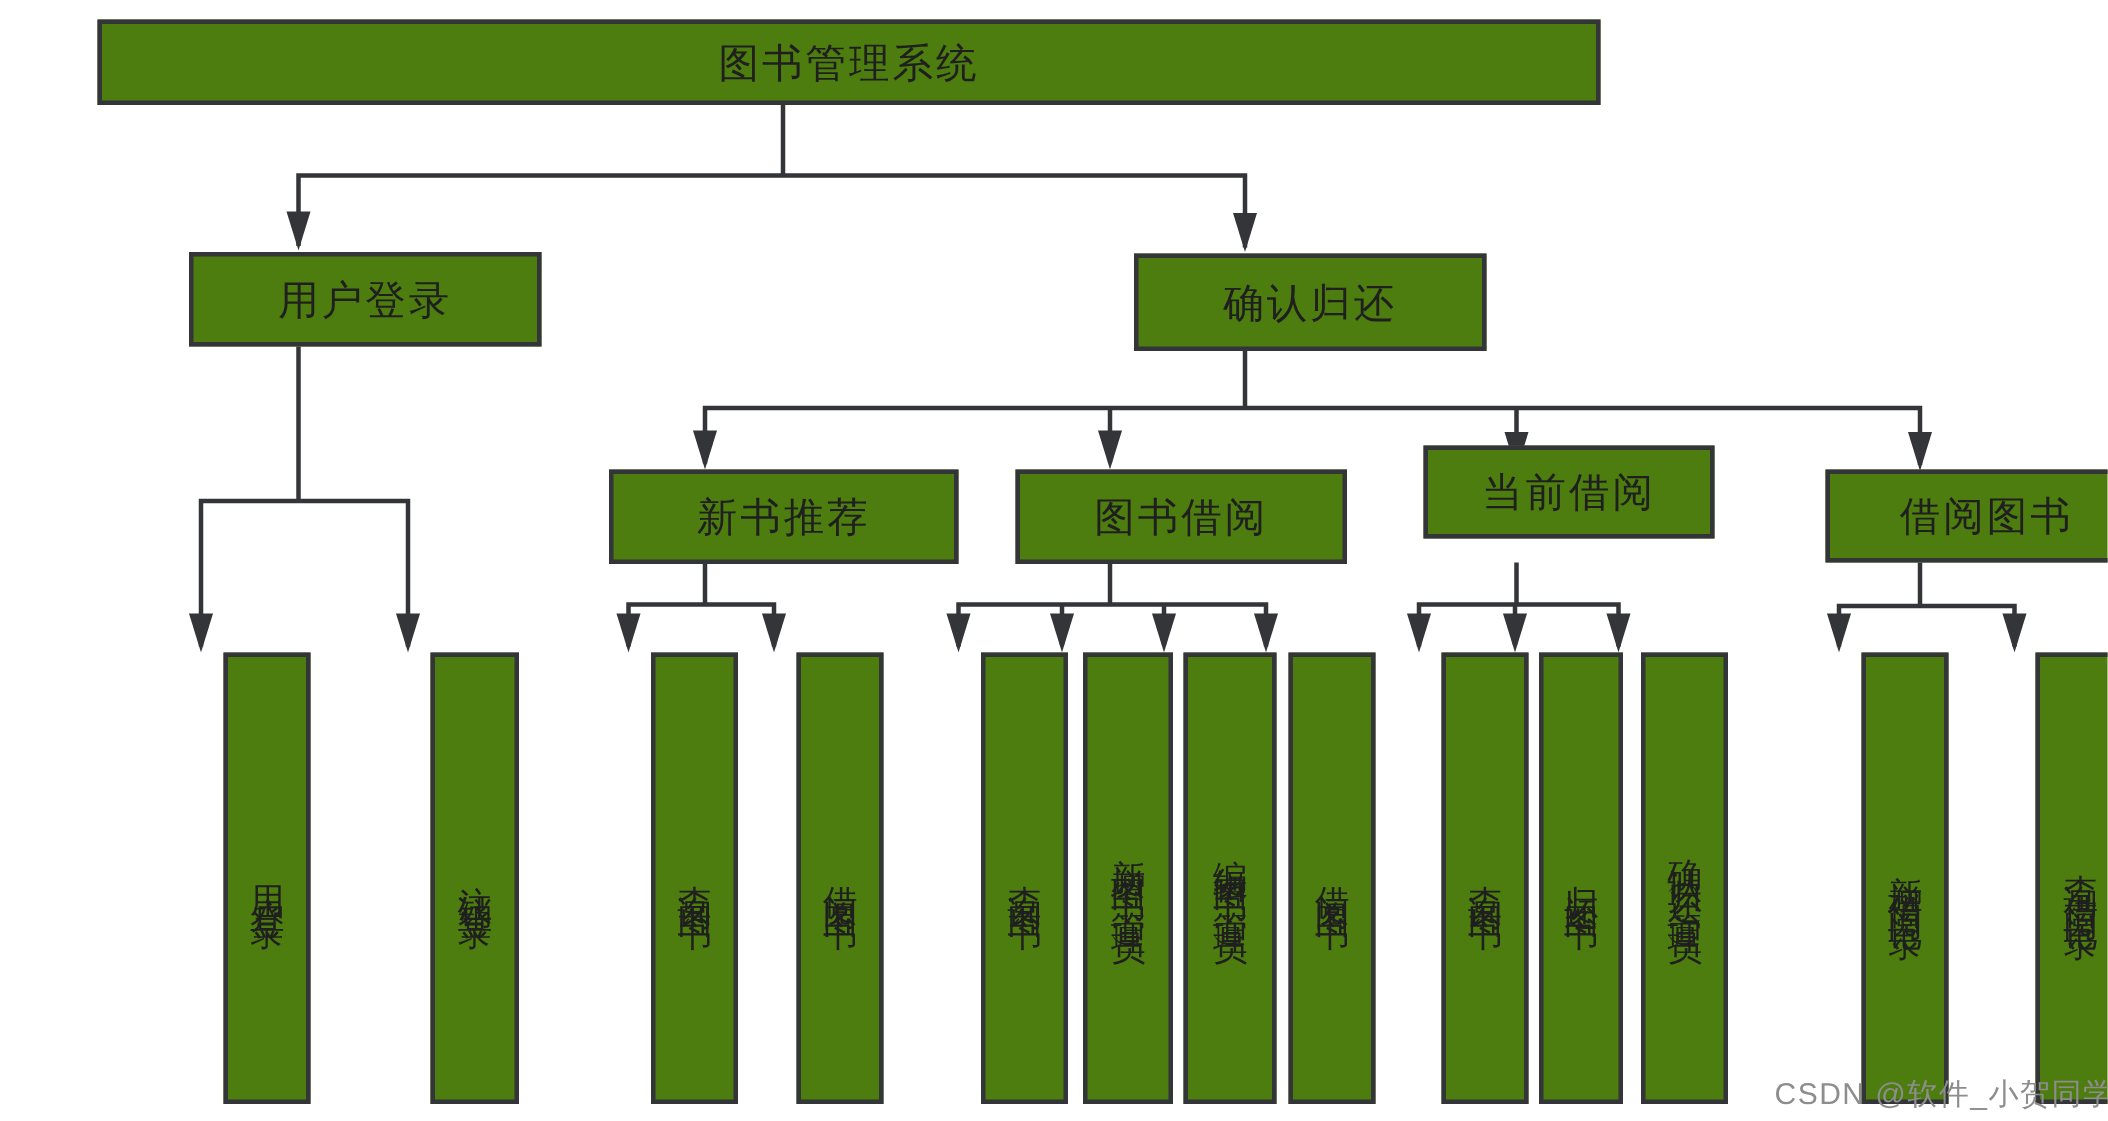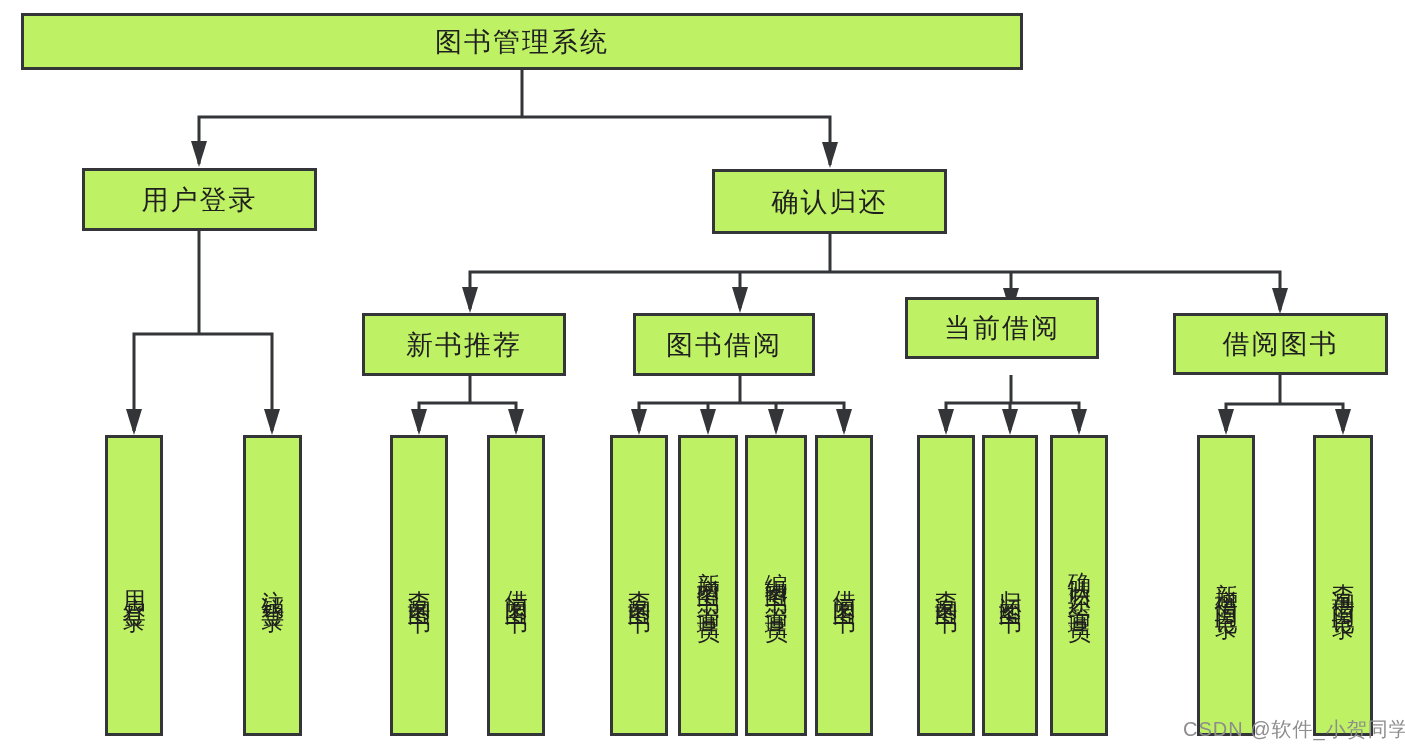--- a/index.html
+++ b/index.html
@@ -16,27 +16,28 @@
   }
   .wires {
     position: absolute;
     left: 0; top: 0;
     color: var(--line, #333538);
     z-index: 0;
   }
   .node, .leaf {
     position: absolute;
     box-sizing: border-box;
-    background: #bef264;
+    background: #4d7c0f;
     border: 3px solid var(--line, #333538);
     color: var(--text, #1f1f1f);
     display: flex;
     align-items: center;
     justify-content: center;
     z-index: 1;
+    margin-left: 44px;
   }
   .node {
     font-size: 27px;
     letter-spacing: 2px;
     white-space: nowrap;
   }
   .leaf .vtext {
     writing-mode: vertical-rl;
     font-size: 23px;
     letter-spacing: 7px;
@@ -115,22 +116,22 @@
       <polygon points="1218,409 1234,409 1226,435"></polygon>
       <polygon points="1335,409 1351,409 1343,435"></polygon>
     </g>
   </svg>
 
   <div class="node" style="left:21px; top:13px; width:1002px; height:57px;">图书管理系统</div>
 
   <div class="node" style="left:82px; top:168px; width:235px; height:63px;">用户登录</div>
   <div class="node" style="left:712px; top:169px; width:235px; height:65px;">确认归还</div>
 
-  <div class="node" style="left:362px; top:313px; width:204px; height:63px;">新书推荐</div>
-  <div class="node" style="left:633px; top:313px; width:182px; height:63px;">图书借阅</div>
+  <div class="node" style="left:362px; top:313px; width:233px; height:63px;">新书推荐</div>
+  <div class="node" style="left:633px; top:313px; width:221px; height:63px;">图书借阅</div>
   <div class="node" style="left:905px; top:297px; width:194px; height:62px;">当前借阅</div>
   <div class="node" style="left:1173px; top:313px; width:215px; height:62px;">借阅图书</div>
 
   <div class="leaf" style="left:105px; top:435px; width:58px; height:301px;">
     <span class="vtext">用户登录</span>
   </div>
   <div class="leaf" style="left:243px; top:435px; width:59px; height:301px;">
     <span class="vtext">注销登录</span>
   </div>
 

